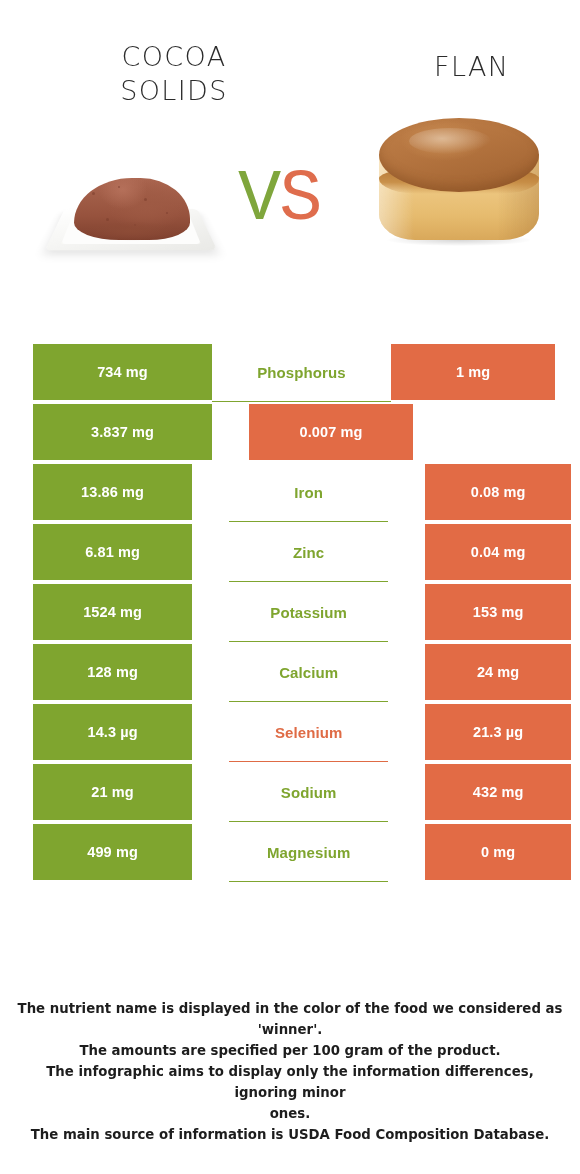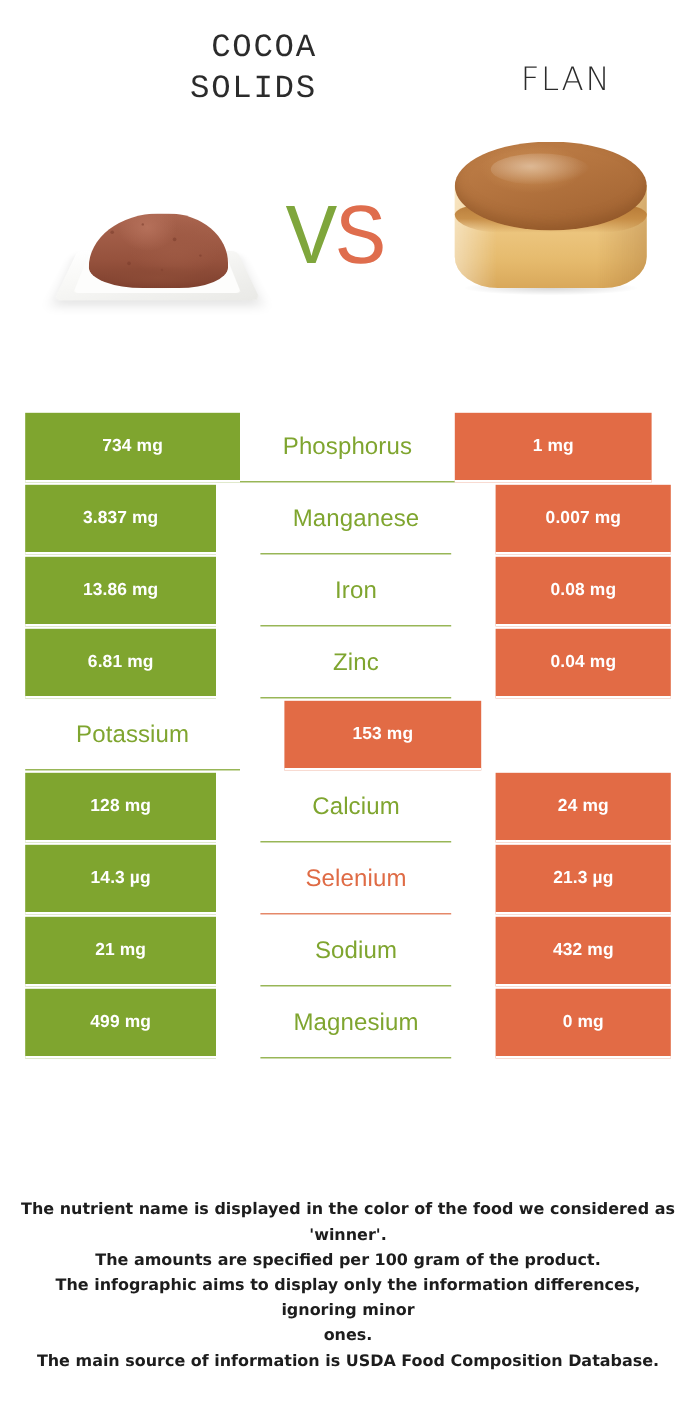--- a/index.html
+++ b/index.html
@@ -29,21 +29,21 @@
     font-family: "DejaVu Sans", "Liberation Sans", sans-serif;
     font-weight: 300;
     font-size: 27px;
     line-height: 34px;
     letter-spacing: 1.4px;
     color: #1a1a1a;
     text-transform: uppercase;
     -webkit-text-stroke: 0px;
     white-space: pre-line;
   }
-  #title-left  { left: 84px; top: 24px; text-align: right; width: 180px; font-family: Liberation Mono, monospace; }
+  #title-left  { left: 84px; top: 40px; text-align: center; width: 180px; }
   #title-right { left: 434px; top: 50px; text-align: left; width: 160px; }
 
   
   .food-title {
     font-stretch: normal;
     opacity: 0.92;
   }
 
   
   .hero-img { position: absolute; }
@@ -152,21 +152,21 @@
     letter-spacing: -2px;
     line-height: 90px;
     white-space: nowrap;
   }
   #vs-v { color: #7fa63c; }
   #vs-s { color: #df6d4d; }
 
   
   #nutrient-table {
     position: absolute;
-    left: 21px;
+    left: 33px;
     top: 344px;
     width: 538px;
   }
   .nrow {
     display: flex;
     width: 100%;
     height: 60px;
     margin-bottom: 0px;
   }
   .nrow + .nrow { margin-top: 0; gap: 37px; }
@@ -190,21 +190,21 @@
     background: #ffffff;
     border-bottom: 1px solid #7fa52f;
   }
   .cell-mid.mid-orange { border-bottom-color: #df6b45; justify-content: center; }
   .cell-right {
     width: 164px;
     background: #e26b45;
     color: #ffffff;
     border-bottom: 2px solid #ffffff;
   }
-  .nutrient-name { font-weight: 400; font-size: 20px; }
+  .nutrient-name { font-weight: 700; font-size: 15px; }
   .win-green  { color: #7fa52f; }
   .win-orange { color: #df6b45; }
 
   
   #footer-note {
     position: absolute;
     left: 14px;
     top: 998px;
     width: 552px;
     text-align: center;
@@ -251,40 +251,38 @@
 <div id="nutrient-table">
     <div class="nrow">
       <div class="cell cell-left">734 mg</div>
       <div class="cell cell-mid">
         <span class="nutrient-name win-green">Phosphorus</span>
       </div>
       <div class="cell cell-right">1 mg</div>
     </div>
     <div class="nrow">
       <div class="cell cell-left">3.837 mg</div>
-      <div class="cell cell-mid">
-        <span class="nutrient-name win-green">Manganese</span>
-      </div>
       <div class="cell cell-right">0.007 mg</div>
     </div>
     <div class="nrow">
       <div class="cell cell-left">13.86 mg</div>
       <div class="cell cell-mid">
         <span class="nutrient-name win-green">Iron</span>
       </div>
       <div class="cell cell-right">0.08 mg</div>
     </div>
     <div class="nrow">
       <div class="cell cell-left">6.81 mg</div>
       <div class="cell cell-mid">
         <span class="nutrient-name win-green">Zinc</span>
       </div>
       <div class="cell cell-right">0.04 mg</div>
     </div>
     <div class="nrow">
+      <div class="cell cell-left">1524 mg</div>
       <div class="cell cell-mid">
         <span class="nutrient-name win-green">Potassium</span>
       </div>
       <div class="cell cell-right">153 mg</div>
     </div>
     <div class="nrow">
       <div class="cell cell-left">128 mg</div>
       <div class="cell cell-mid">
         <span class="nutrient-name win-green">Calcium</span>
       </div>

